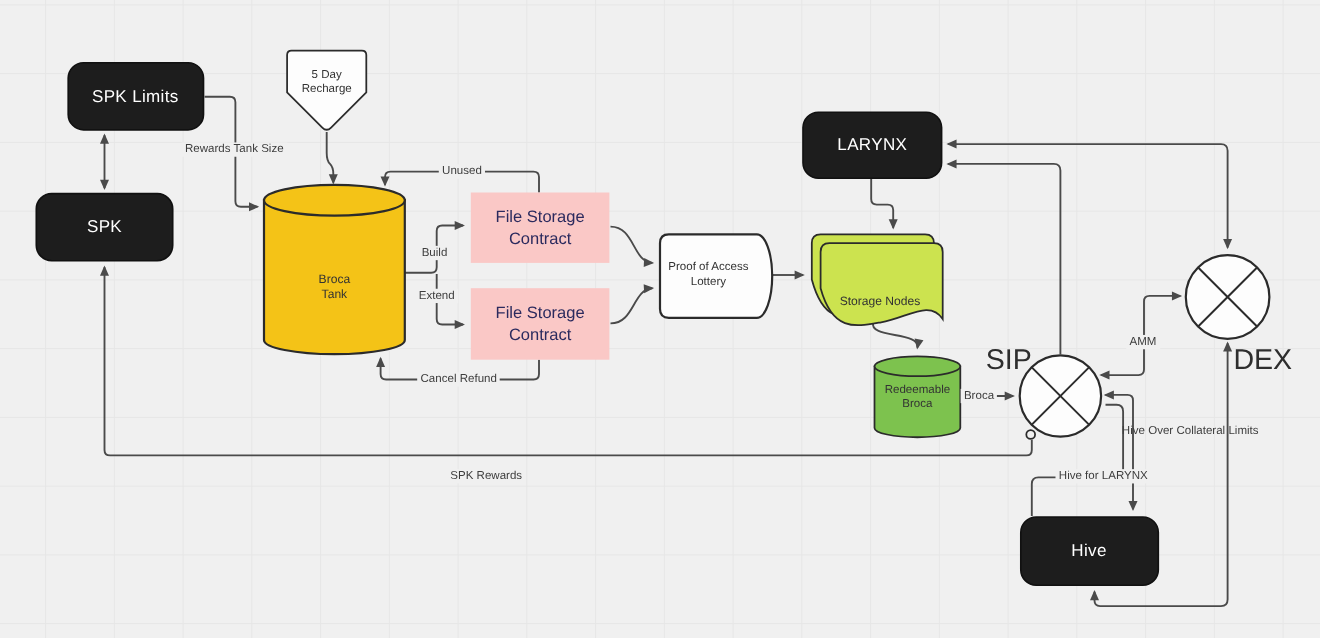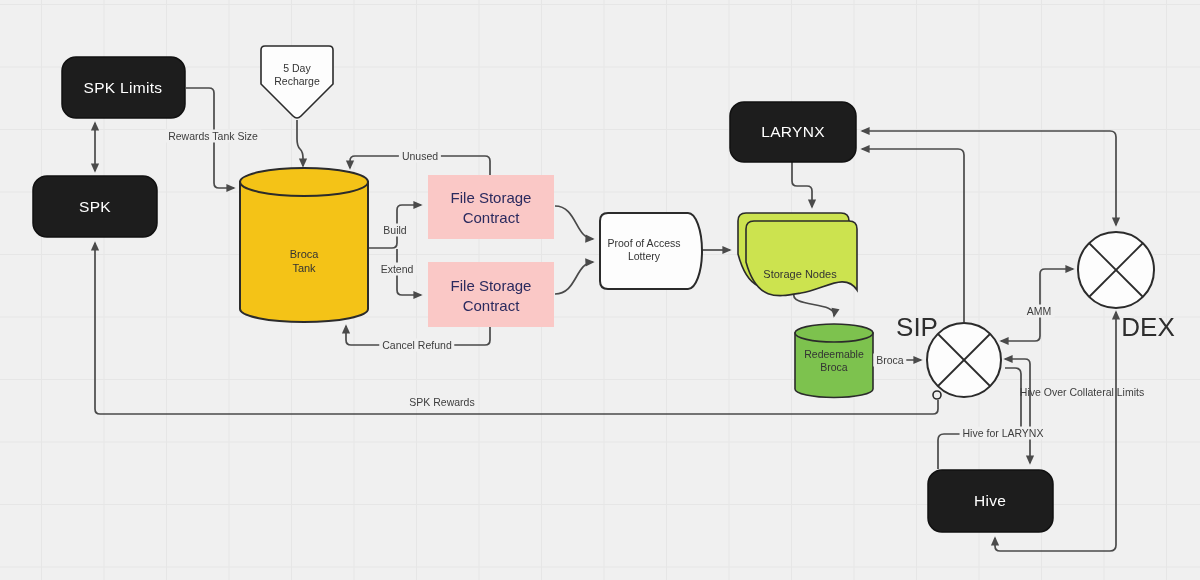--- a/index.html
+++ b/index.html
@@ -125,19 +125,19 @@
   <div class="node-lbl" style="left:834px;top:361px;width:66px;font-size:10.5px;">Redeemable Broca</div>
   <div class="junction-lbl" style="left:917px;top:327px;">SIP</div>
   <div class="junction-lbl" style="left:1148px;top:327px;">DEX</div>
   <div class="node-lbl dark" style="left:990px;top:501px;">Hive</div>
 
   <div class="lbl" style="left:213px;top:136px;">Rewards Tank Size</div>
   <div class="lbl" style="left:420px;top:156px;">Unused</div>
   <div class="lbl" style="left:395px;top:230px;">Build</div>
   <div class="lbl" style="left:397px;top:269px;text-align:right;">Extend</div>
   <div class="lbl" style="left:417px;top:345px;">Cancel Refund</div>
-  <div class="lbl" style="left:442px;top:402px;text-align:right;">SPK Rewards</div>
+  <div class="lbl" style="left:442px;top:433px;text-align:right;">SPK Rewards</div>
   <div class="lbl" style="left:890px;top:360px;">Broca</div>
   <div class="lbl" style="left:1039px;top:311px;">AMM</div>
   <div class="lbl nobg" style="left:1062px;top:392px;margin-left:20px;">Hive Over Collateral Limits</div>
   <div class="lbl" style="left:1003px;top:433px;">Hive for LARYNX</div>
 
 </div>
 
 </body></html>

